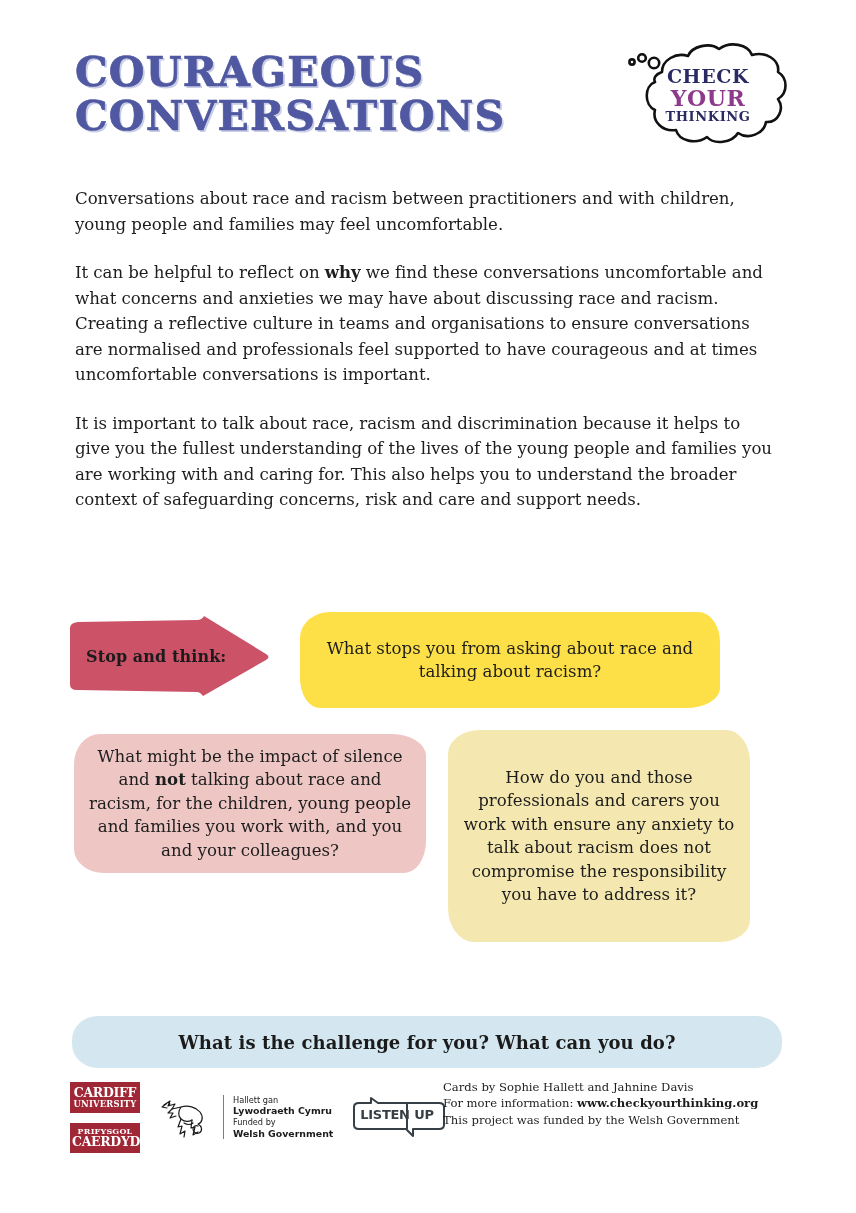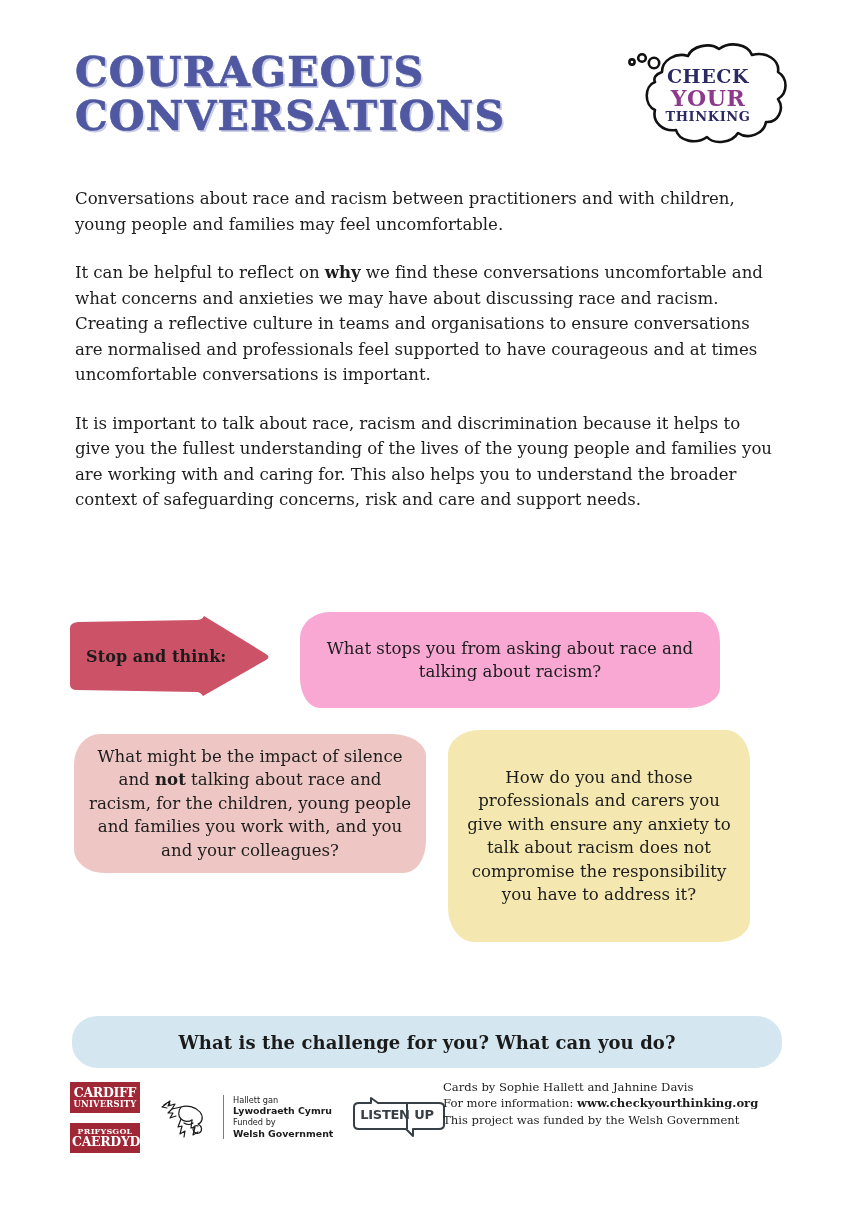--- a/index.html
+++ b/index.html
@@ -122,21 +122,21 @@
     line-height: 23.5px;
     color: #1d1d1d;
     padding: 0 14px;
   }
   .card-text b { font-weight: 700; }
 
   
   .card-lavender {
     left: 300px;  top: 612px;
     width: 420px; height: 96px;
-    background: #f9a8d4;
+    background: #fde047;
     border-radius: 30px 22px 34px 20px / 26px 30px 20px 30px;
   }
   .card-pink {
     left: 74px;  top: 734px;
     width: 352px; height: 139px;
     background: #eec7c5;
     border-radius: 26px 34px 22px 30px / 30px 22px 32px 24px;
   }
   .card-yellow {
     left: 448px; top: 730px;
@@ -292,21 +292,21 @@
 
 <div class="card card-lavender">
   <div class="card-text">What stops you from asking about race and talking about racism?</div>
 </div>
 
 <div class="card card-pink">
   <div class="card-text">What might be the impact of silence and <b>not</b> talking about race and racism, for the children, young people and families you work with, and you and your colleagues?</div>
 </div>
 
 <div class="card card-yellow">
-  <div class="card-text">How do you and those professionals and carers you give with ensure any anxiety to talk about racism does not compromise the responsibility you have to address it?</div>
+  <div class="card-text">How do you and those professionals and carers you work with ensure any anxiety to talk about racism does not compromise the responsibility you have to address it?</div>
 </div>
 
 <div class="banner">
   <div class="banner-text">What is the challenge for you? What can you do?</div>
 </div>
 
 <div class="footer">
 
   <div class="footer-logos">
 

